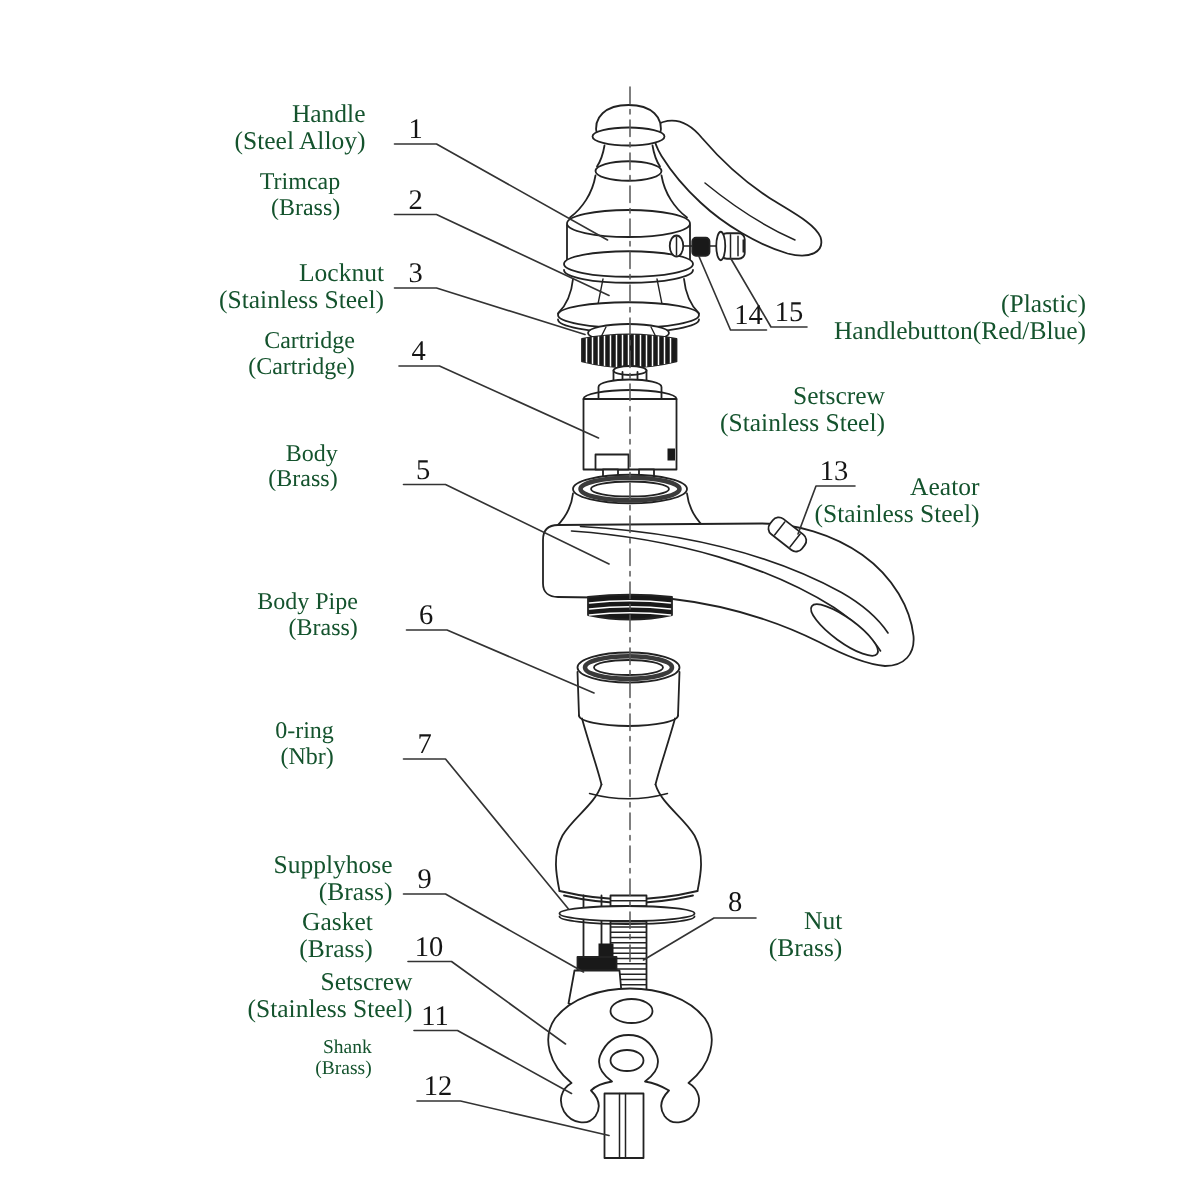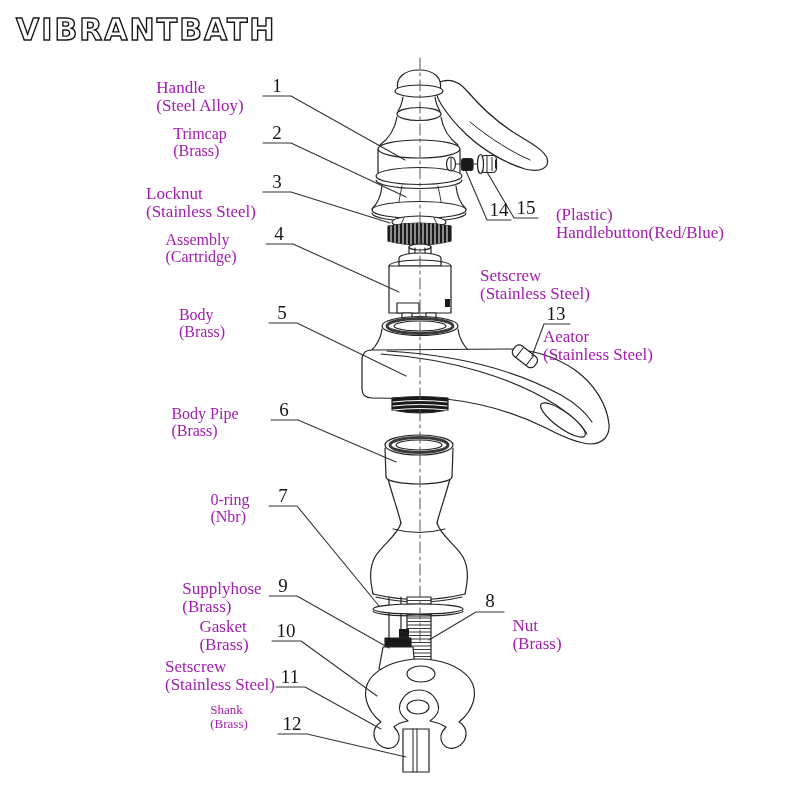--- a/index.html
+++ b/index.html
@@ -3,34 +3,33 @@
 <meta charset="utf-8">
 <style>
   html,body{margin:0;padding:0;background:#ffffff;}
   #stage{position:relative;width:800px;height:800px;background:#ffffff;overflow:hidden;
          font-family:"Liberation Serif","DejaVu Serif",serif;}
   .logo{position:absolute;left:16px;top:12px;
         font-family:"DejaVu Sans","Liberation Sans",sans-serif;
         font-weight:800;font-size:30px;letter-spacing:2px;
         color:#ffffff;-webkit-text-stroke:1.4px #161616;
         text-shadow:0 0 0 #161616;}
-  .lbl{position:absolute;transform:translateX(-50%);text-align:left;
-       color:#a21caf;line-height:1.08;white-space:nowrap;margin-top:12px;}
+  .lbl{position:absolute;transform:translateX(-50%);text-align:right;
+       color:#14532d;line-height:1.08;white-space:nowrap;}
   .lg{font-size:16px;}
   .md{font-size:17px;}
   .sm18{font-size:13px;}
   svg{position:absolute;left:0;top:0;}
   .num{font-family:"Liberation Serif","DejaVu Serif",serif;font-size:19px;fill:#151515;}
 </style>
 </head>
 <body>
 
 <div id="stage">
 
-  <div class="logo">VIBRANTBATH</div>
 
   <svg width="800" height="800" viewBox="0 0 800 800">
     <defs>
       <clipPath id="lockclip">
         <path d="M 388,226 Q 419,220 451,226 L 451,241 Q 419,249 388,241 Z"></path>
       </clipPath>
       <clipPath id="threadclip">
         <rect x="407" y="597" width="24" height="65"></rect>
       </clipPath>
     </defs>
@@ -220,32 +219,32 @@
   </div>
   <div class="lbl lg" style="left:200px;top:113px">
     <div>Trimcap</div>
     <div>(Brass)</div>
   </div>
   <div class="lbl md" style="left:201px;top:173px">
     <div>Locknut</div>
     <div>(Stainless Steel)</div>
   </div>
   <div class="lbl lg" style="left:201px;top:219px">
-    <div>Assembly</div>
+    <div>Cartridge</div>
     <div>(Cartridge)</div>
   </div>
   <div class="lbl lg" style="left:202px;top:294px">
     <div>Body</div>
     <div>(Brass)</div>
   </div>
   <div class="lbl lg" style="left:205px;top:393px">
     <div>Body Pipe</div>
     <div>(Brass)</div>
   </div>
-  <div class="lbl lg" style="left:230px;top:479px">
+  <div class="lbl lg" style="left:203px;top:479px">
     <div>0-ring</div>
     <div>(Nbr)</div>
   </div>
   <div class="lbl md" style="left:222px;top:568px">
     <div>Supplyhose</div>
     <div>(Brass)</div>
   </div>
   <div class="lbl md" style="left:224px;top:606px">
     <div>Gasket</div>
     <div>(Brass)</div>

